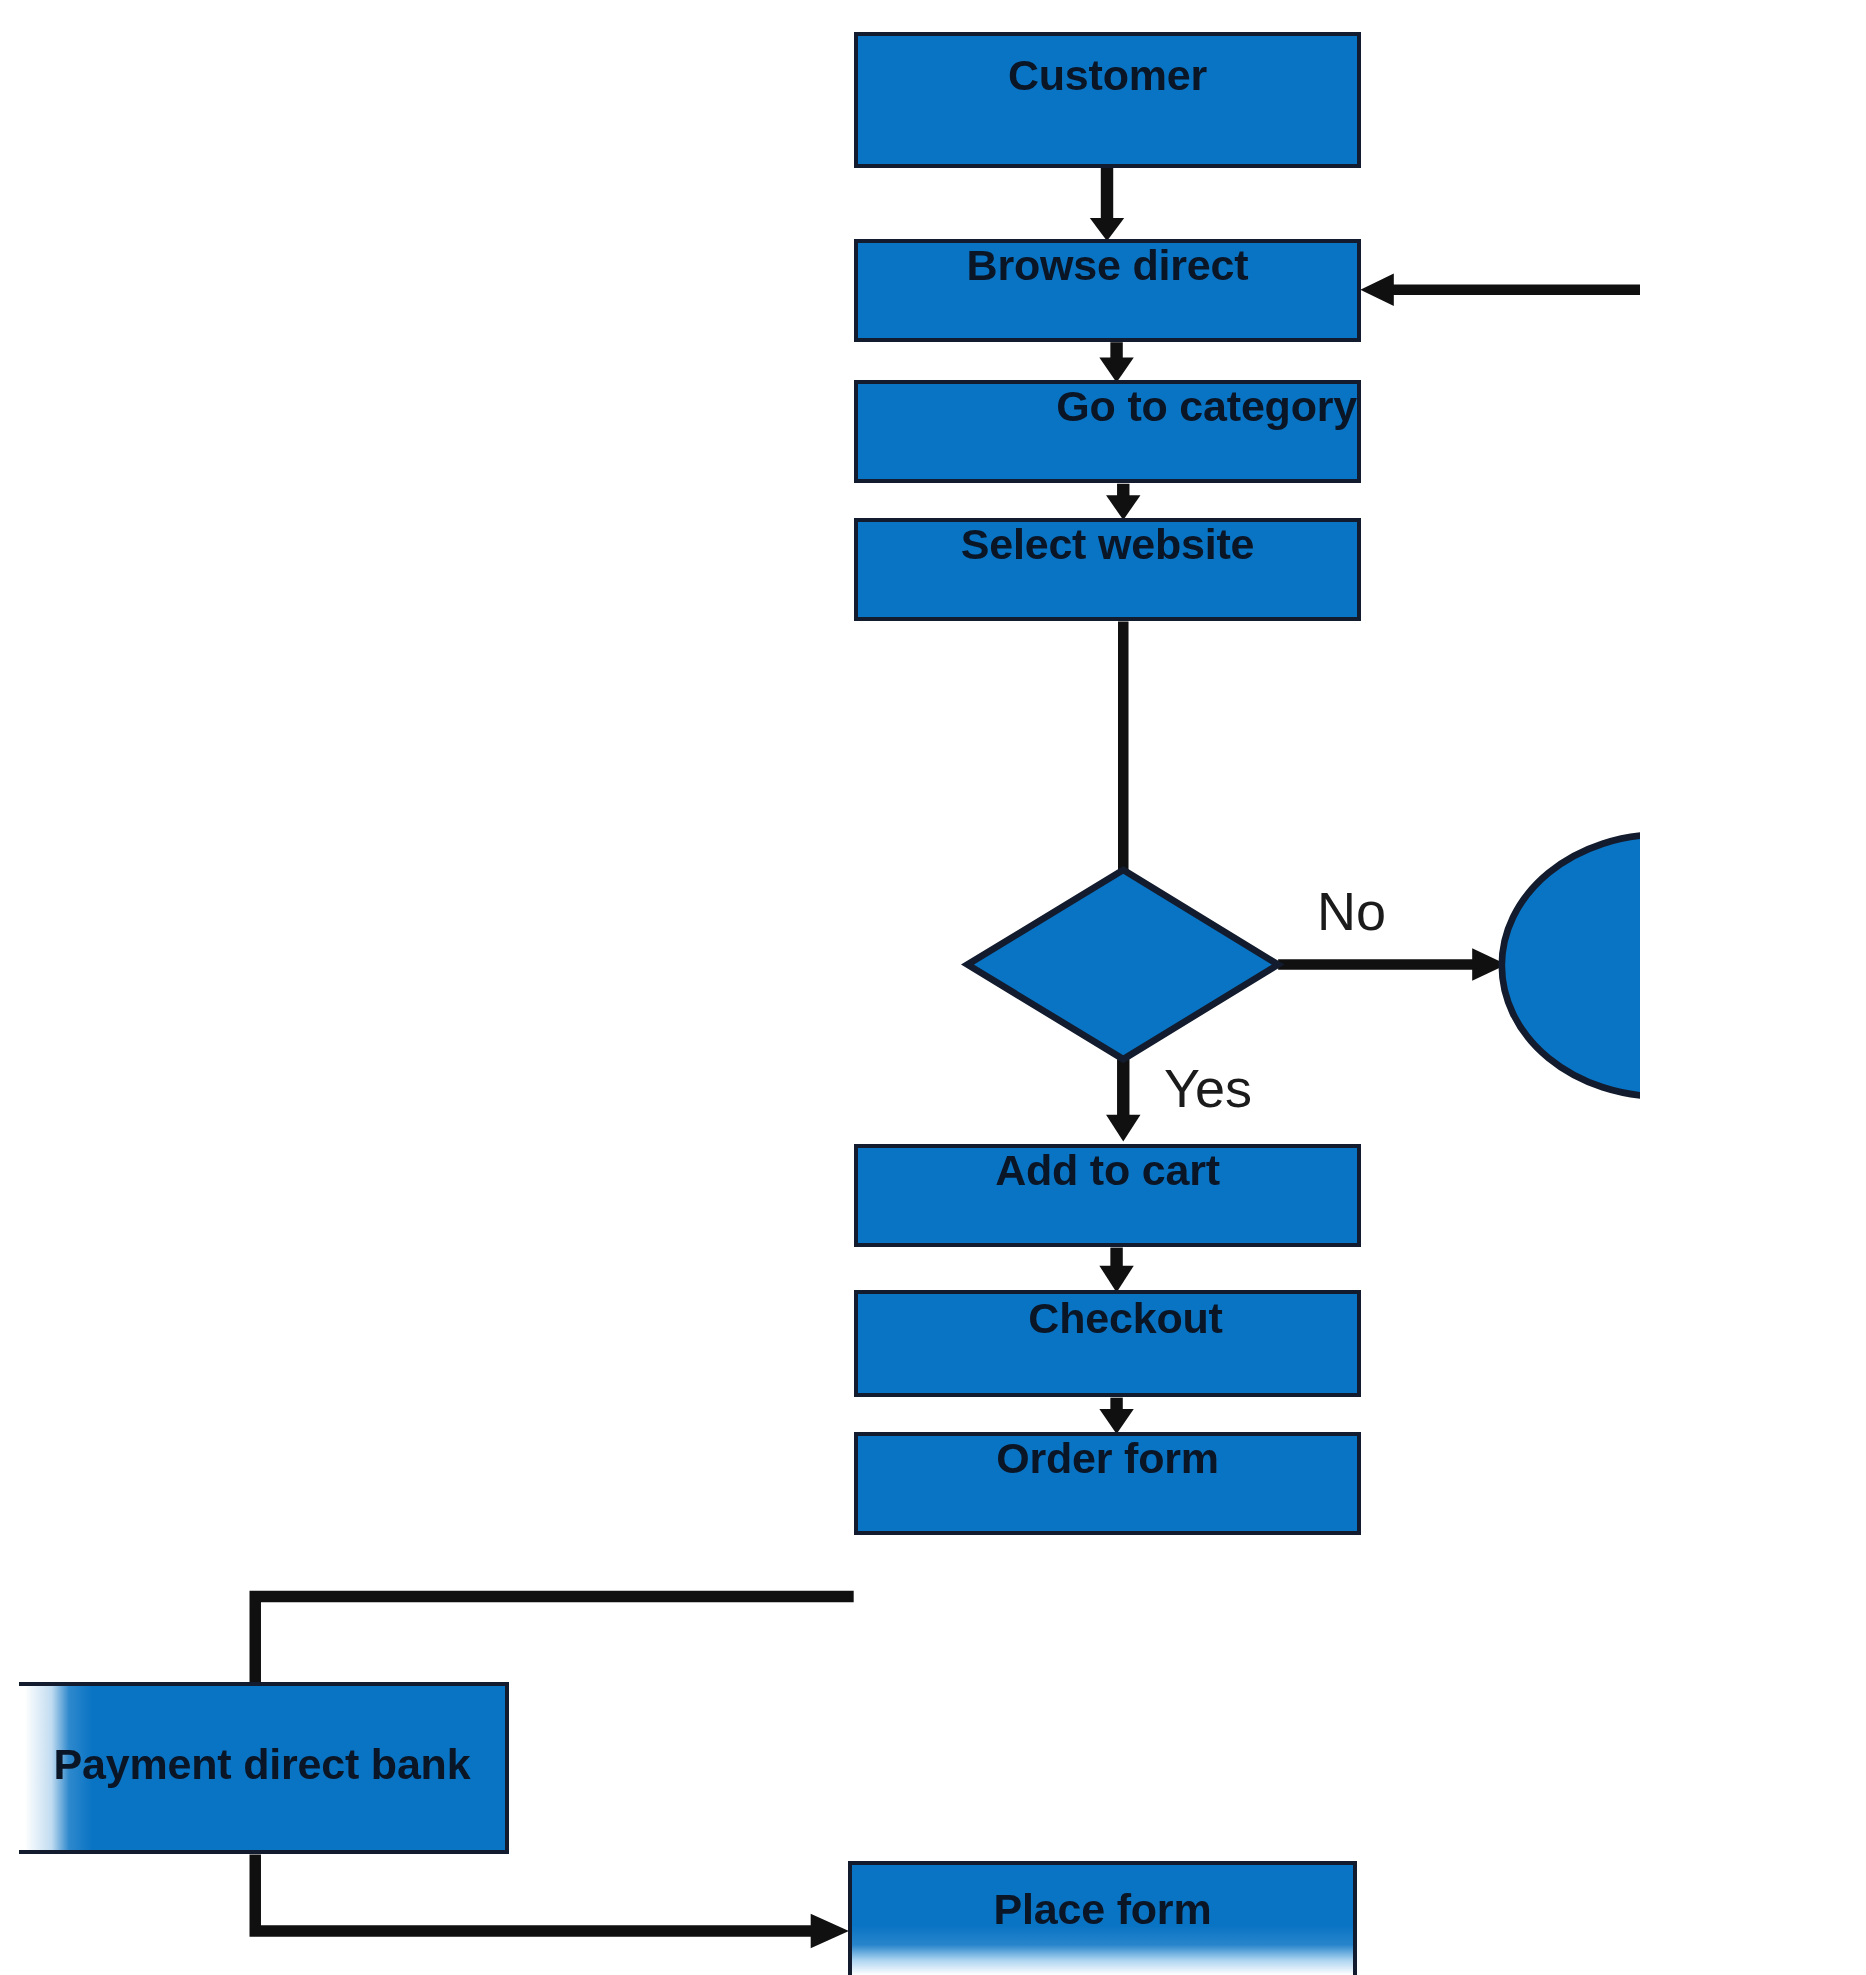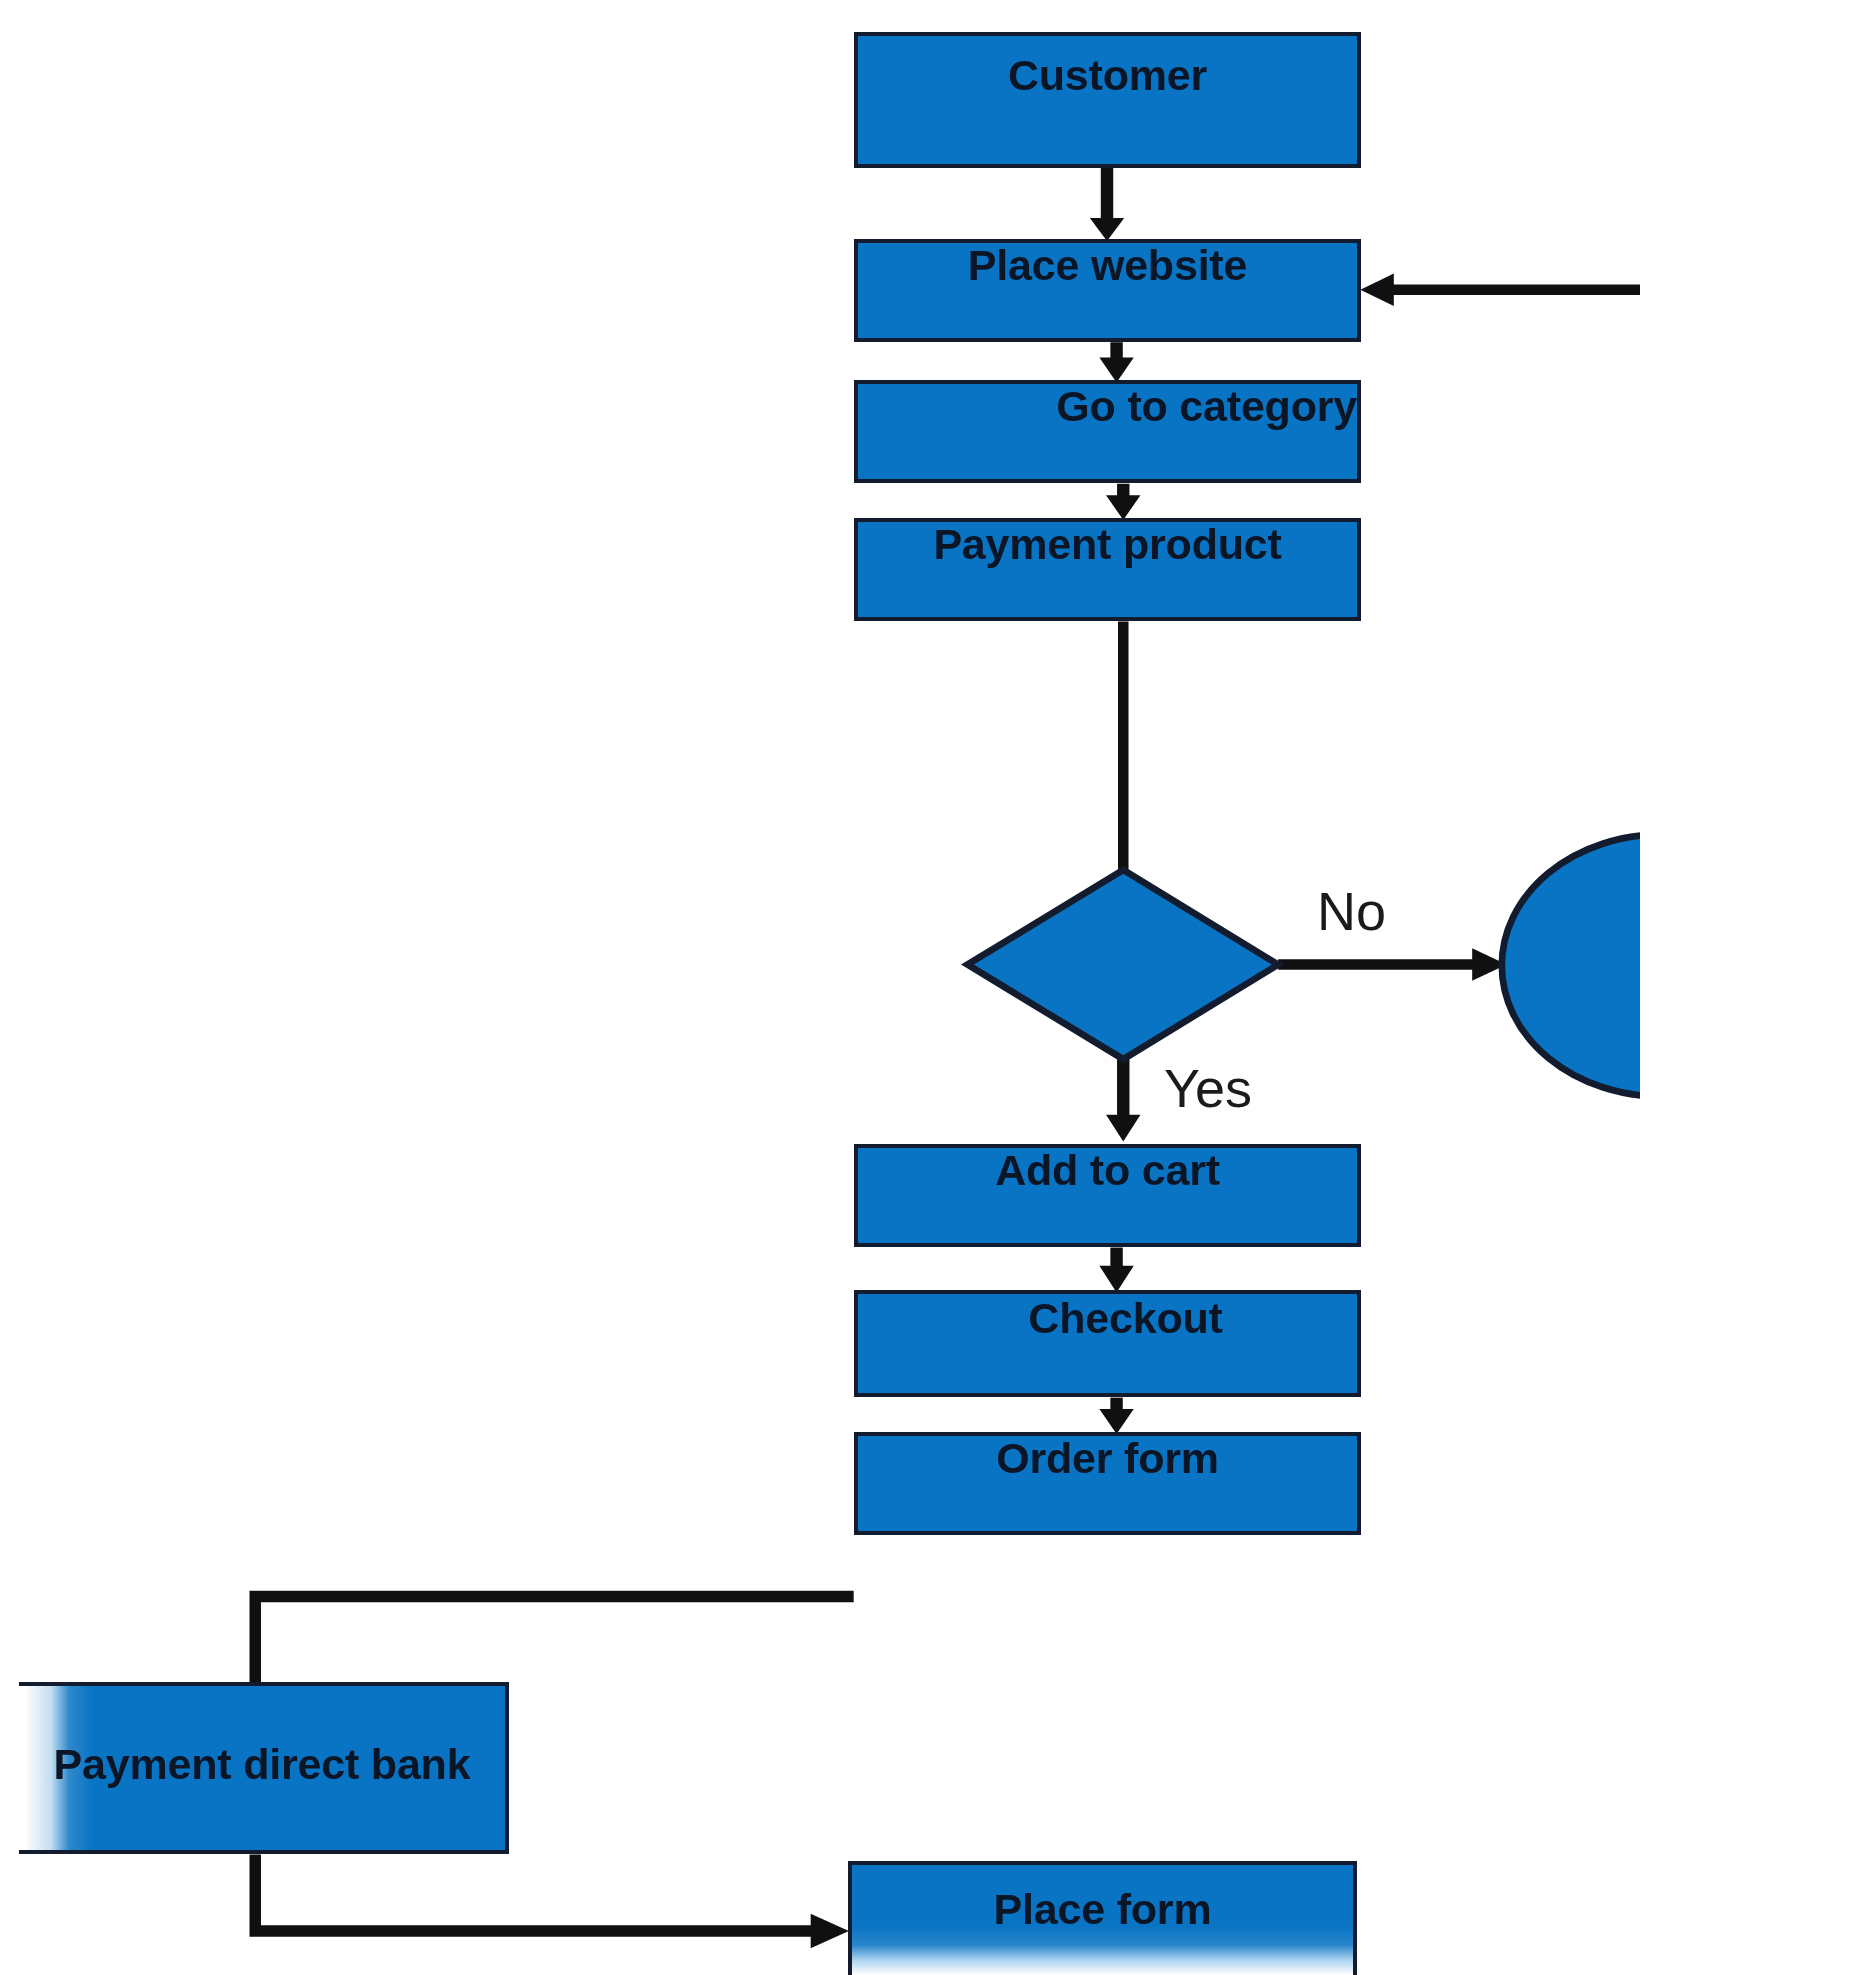--- a/index.html
+++ b/index.html
@@ -179,29 +179,29 @@
 
     
     <ellipse cx="1738" cy="1010" rx="167" ry="137" fill="#0a74c4" stroke="#121c2e" stroke-width="7"></ellipse>
   </svg>
 
   <div class="node box" style="left:854px; top:32px; width:507px; height:136px;">
     <span class="lbl">Customer</span>
   </div>
 
   <div class="node box" style="left:854px; top:239px; width:507px; height:103px;">
-    <span class="lbl">Place website</span>
+    <span class="lbl">Browse direct</span>
   </div>
 
   <div class="node box" style="left:854px; top:380px; width:507px; height:103px;text-align:right;">
     <span class="lbl">Go to category</span>
   </div>
 
   <div class="node box" style="left:854px; top:518px; width:507px; height:103px;">
-    <span class="lbl">Payment product</span>
+    <span class="lbl">Select website</span>
   </div>
 
   <div class="shape-label" style="left:967px; top:951px; width:311px; height:29px;"></div>
   <div class="shape-label" style="left:1501px; top:951px; width:320px; height:29px;"></div>
 
   <div class="node box" style="left:854px; top:1144px; width:507px; height:103px;">
     <span class="lbl">Add to cart</span>
   </div>
 
   <div class="node box" style="left:854px; top:1290px; width:507px; height:107px;padding-left:36px;">

